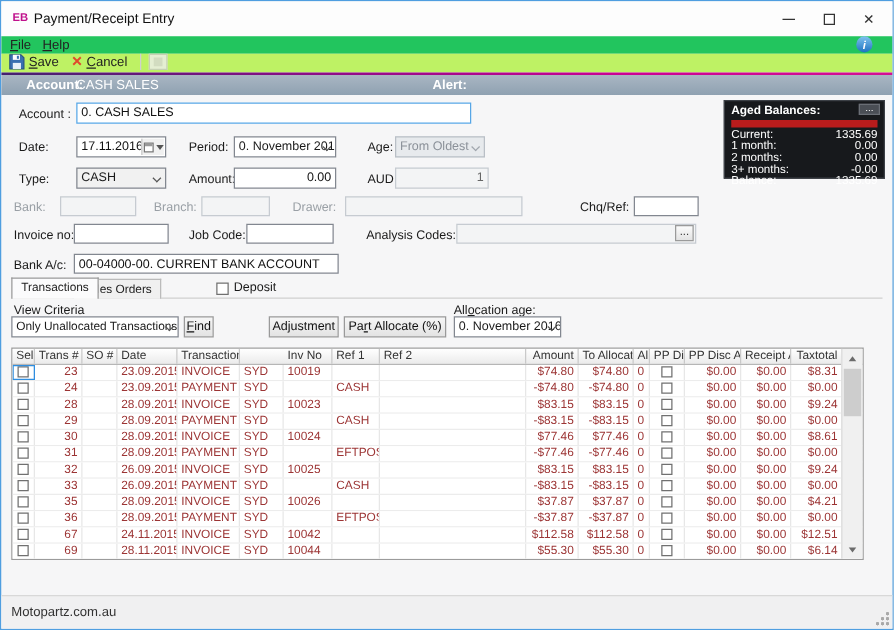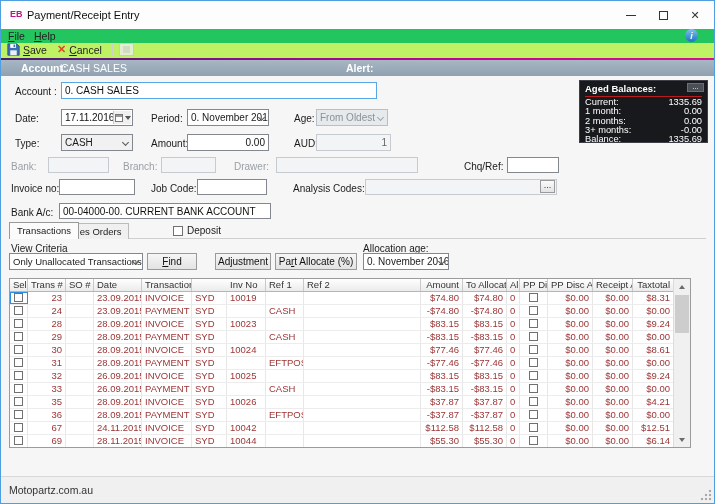--- a/index.html
+++ b/index.html
@@ -57,21 +57,21 @@
   .combo.dis .chev { border-color:#a0a6ad; }
   .datebtn { position:absolute; right:1px; top:1px; bottom:1px; width:18px; background:#f0f0f0; border-left:1px solid #c8c8c8; display:flex; align-items:center; justify-content:center; gap:2px; }
   .cal-glyph { width:8px; height:8px; border:1px solid #777; background:#fff; position:relative; }
   .cal-glyph:before { content:""; position:absolute; left:0; right:0; top:0; height:2px; background:#999; }
   .tri-down { width:0; height:0; border-left:3px solid transparent; border-right:3px solid transparent; border-top:4px solid #555; }
   .more-btn { position:absolute; width:15px; height:13px; background:linear-gradient(#fbfbfb,#e3e3e3); border:1px solid #9a9a9a; font-size:9px; line-height:9px; text-align:center; color:#333; }
   
   .aged { position:absolute; left:578px; top:79px; width:129px; height:63px; background:#17191c; border:1px solid #3c4046; color:#fff; }
   .aged-title { position:absolute; left:5px; top:2px; font-size:9.5px; font-weight:bold; }
   .aged-more { position:absolute; right:3px; top:2px; width:17px; height:9px; background:#4a4e55; border:1px solid #6a6e75; color:#fff; font-size:8px; line-height:6px; text-align:center; }
-  .aged-rows { position:absolute; left:5px; right:5px; top:15px; border-top:1px solid #b91c1c; padding-top:1px; }
+  .aged-rows { position:absolute; left:5px; right:5px; top:15px; border-top:6px solid #b91c1c; padding-top:1px; }
   .aged-row { display:flex; justify-content:space-between; font-size:9.3px; line-height:9.3px; }
   
   .tabline { position:absolute; left:8px; right:8px; top:237px; height:1px; background:#cfcfcf; }
   .tab { position:absolute; top:222px; height:16px; font-size:9.5px; padding:2px 7px 0 7px; color:#222; background:#f0f0f0; border:1px solid #bbb; border-bottom:none; }
   .tab.active { background:#fbfbfc; height:17px; top:221px; z-index:2; border-color:#999; }
   .cb { width:10px; height:10px; background:#fff; border:1px solid #707070; display:inline-block; }
   .deposit { position:absolute; left:128px; top:224px; display:flex; align-items:center; gap:4px; font-size:10px;padding-left:44px; }
   
   .btn { position:absolute; height:17px; background:linear-gradient(#f6f6f6,#e3e3e3); border:1px solid #9a9a9a; font-size:10px; text-align:center; color:#111; line-height:15px; }
   .btn u { text-decoration:underline; }
@@ -241,21 +241,21 @@
     </div>
   <span class="deposit">
     <span class="cb"></span>
     <span>Deposit</span>
   </span>
 
   <span class="lbl" style="left:10px; top:242px;">View Criteria</span>
   <div class="combo" style="left:8px; top:252px; width:134px;">
     <span style="font-size:9.5px;">Only Unallocated Transactions</span><span class="chev"></span>
   </div>
-  <span class="btn" style="left:146px; top:252px; width:50px;"><u>F</u>ind</span>
+  <span class="btn" style="left:146px; top:252px; width:24px;"><u>F</u>ind</span>
   <span class="btn" style="left:214px; top:252px; width:56px;">Adjustment</span>
   <span class="btn" style="left:274px; top:252px; width:82px;">Pa<u>r</u>t Allocate (%)</span>
   <span class="lbl" style="left:362px; top:242px;">All<u>o</u>cation age:</span>
   <div class="combo" style="left:362px; top:252px; width:86px;">
     <span>0. November 2016</span><span class="chev"></span>
   </div>
 
   <div class="grid">
     <div class="gh" id="grid-header">
         <span class="gh-cell al-c" style="width: 18px;">Sel</span>

